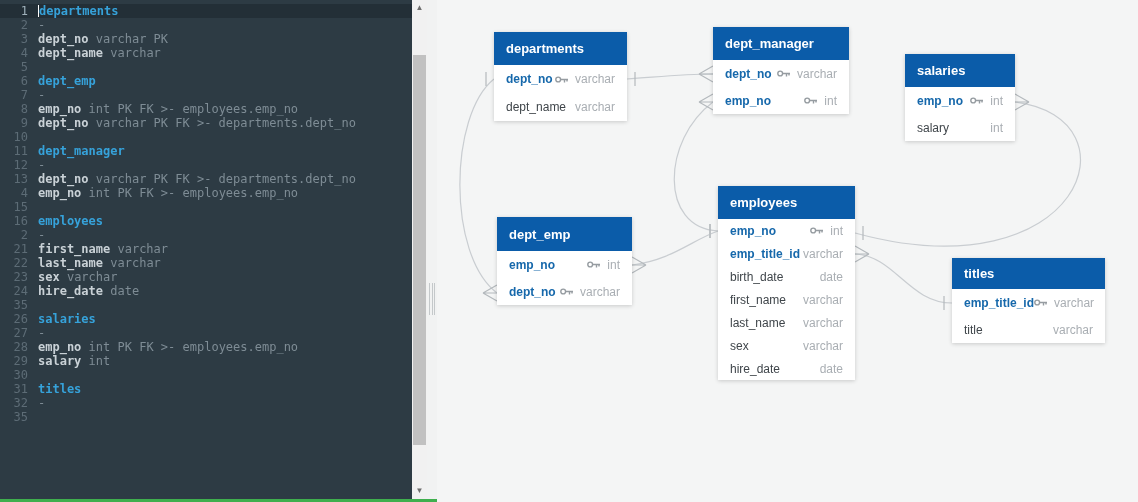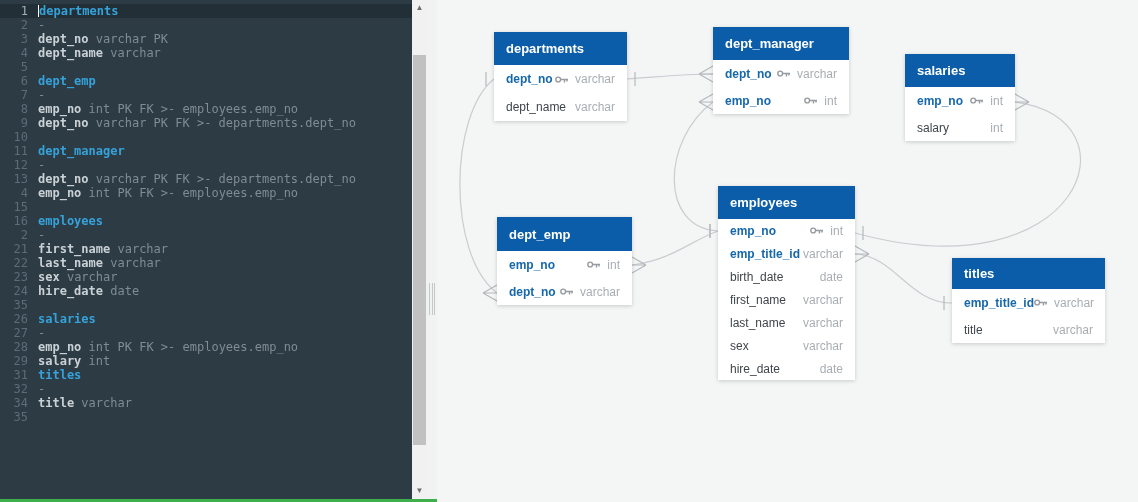--- a/index.html
+++ b/index.html
@@ -75,23 +75,23 @@
         <div class="line"><span class="gutter">2</span><span class="code"><span class="tok-dim">-</span></span></div>
         <div class="line"><span class="gutter">21</span><span class="code"><span class="tok-col">first_name</span><span class="tok-dim"> varchar</span></span></div>
         <div class="line"><span class="gutter">22</span><span class="code"><span class="tok-col">last_name</span><span class="tok-dim"> varchar</span></span></div>
         <div class="line"><span class="gutter">23</span><span class="code"><span class="tok-col">sex</span><span class="tok-dim"> varchar</span></span></div>
         <div class="line"><span class="gutter">24</span><span class="code"><span class="tok-col">hire_date</span><span class="tok-dim"> date</span></span></div>
         <div class="line"><span class="gutter">35</span><span class="code"></span></div>
         <div class="line"><span class="gutter">26</span><span class="code"><span class="tok-tbl">salaries</span></span></div>
         <div class="line"><span class="gutter">27</span><span class="code"><span class="tok-dim">-</span></span></div>
         <div class="line"><span class="gutter">28</span><span class="code"><span class="tok-col">emp_no</span><span class="tok-dim"> int PK FK &gt;- employees.emp_no</span></span></div>
         <div class="line"><span class="gutter">29</span><span class="code"><span class="tok-col">salary</span><span class="tok-dim"> int</span></span></div>
+        <div class="line"><span class="gutter">30</span><span class="code"></span></div>
         <div class="line"><span class="gutter">31</span><span class="code"><span class="tok-tbl">titles</span></span></div>
         <div class="line"><span class="gutter">32</span><span class="code"><span class="tok-dim">-</span></span></div>
-        <div class="line"><span class="gutter">34</span><span class="code"><span class="tok-col">title</span><span class="tok-dim"> varchar</span></span></div>
         <div class="line"><span class="gutter">35</span><span class="code"></span></div>
       </div>
     <div class="status-bar"></div>
   </div>
 
   <div class="vscroll">
     <div class="vs-arrow up">▲</div>
     <div class="vs-thumb"></div>
     <div class="vs-arrow down">▼</div>
   </div>

